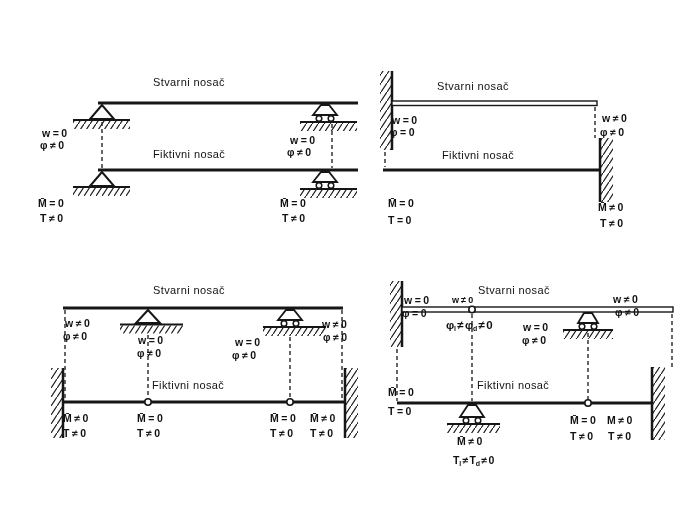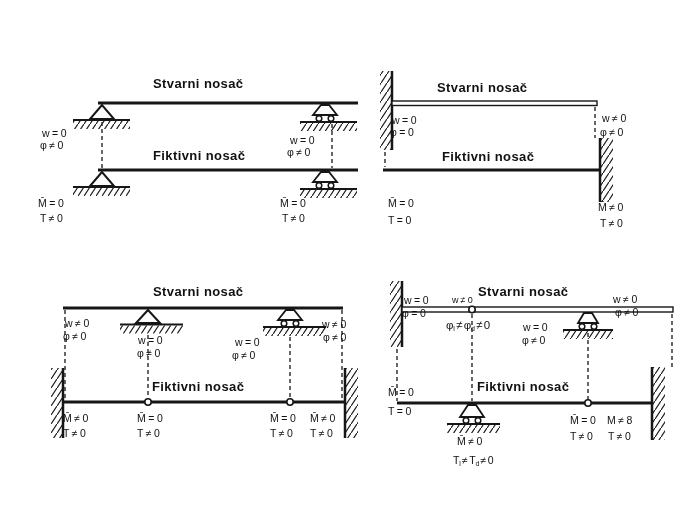--- a/index.html
+++ b/index.html
@@ -2,22 +2,22 @@
 <html><head>
 <meta charset="utf-8">
 <style>
   html,body{margin:0;padding:0;background:#fff;}
   .page{position:relative;width:680px;height:506px;background:#fff;overflow:hidden;
         font-family:"Liberation Sans",sans-serif;color:#161616;}
   .title{position:absolute;left:7px;top:4px;font-family:"Liberation Serif",serif;
          font-size:16px;color:#000;white-space:nowrap;}
   .diag{position:absolute;}
   .diag svg{position:absolute;left:0;top:0;display:block;}
-  .cap{position:absolute;font-weight:700;font-size:13px;letter-spacing:.4px;white-space:nowrap;color:#111;}
-  .lbl{position:absolute;font-weight:400;font-size:10.5px;letter-spacing:-.2px;
+  .cap{position:absolute;font-weight:400;font-size:11px;letter-spacing:.4px;white-space:nowrap;color:#111;}
+  .lbl{position:absolute;font-weight:700;font-size:10.5px;letter-spacing:-.2px;
        line-height:1.05;white-space:nowrap;color:#111;}
   .lbl.small{font-size:9px;}
   .lbl.big{font-size:11.5px;}
   .lbl sub{font-size:7px;line-height:0;vertical-align:-2px;}
   .lbl .op{margin:0 1.5px;}
 </style>
 </head>
 <body>
 
 <div class="page">
@@ -194,17 +194,17 @@
     <span class="lbl" style="left:138px;top:47px">w = 0</span>
     <span class="lbl" style="left:137px;top:60px">φ ≠ 0</span>
     <span class="lbl" style="left:228px;top:19px">w ≠ 0</span>
     <span class="lbl" style="left:230px;top:32px">φ ≠ 0</span>
     <span class="lbl" style="left:3px;top:112px">M̄ = 0</span>
     <span class="lbl" style="left:3px;top:131px">T = 0</span>
     <span class="lbl" style="left:72px;top:161px">M̄ ≠ 0</span>
     <span class="lbl" style="left:68px;top:180px"><span>T</span><sub>l</sub><span class="op">≠</span><span>T</span><sub>d</sub><span class="op">≠</span><span>0</span></span>
     <span class="lbl" style="left:185px;top:140px">M̄ = 0</span>
     <span class="lbl" style="left:185px;top:156px">T ≠ 0</span>
-    <span class="lbl" style="left:222px;top:140px">M ≠ 8</span>
+    <span class="lbl" style="left:222px;top:140px">M ≠ 0</span>
     <span class="lbl" style="left:223px;top:156px">T ≠ 0</span>
   </div>
 
 </div>
 
 </body></html>

